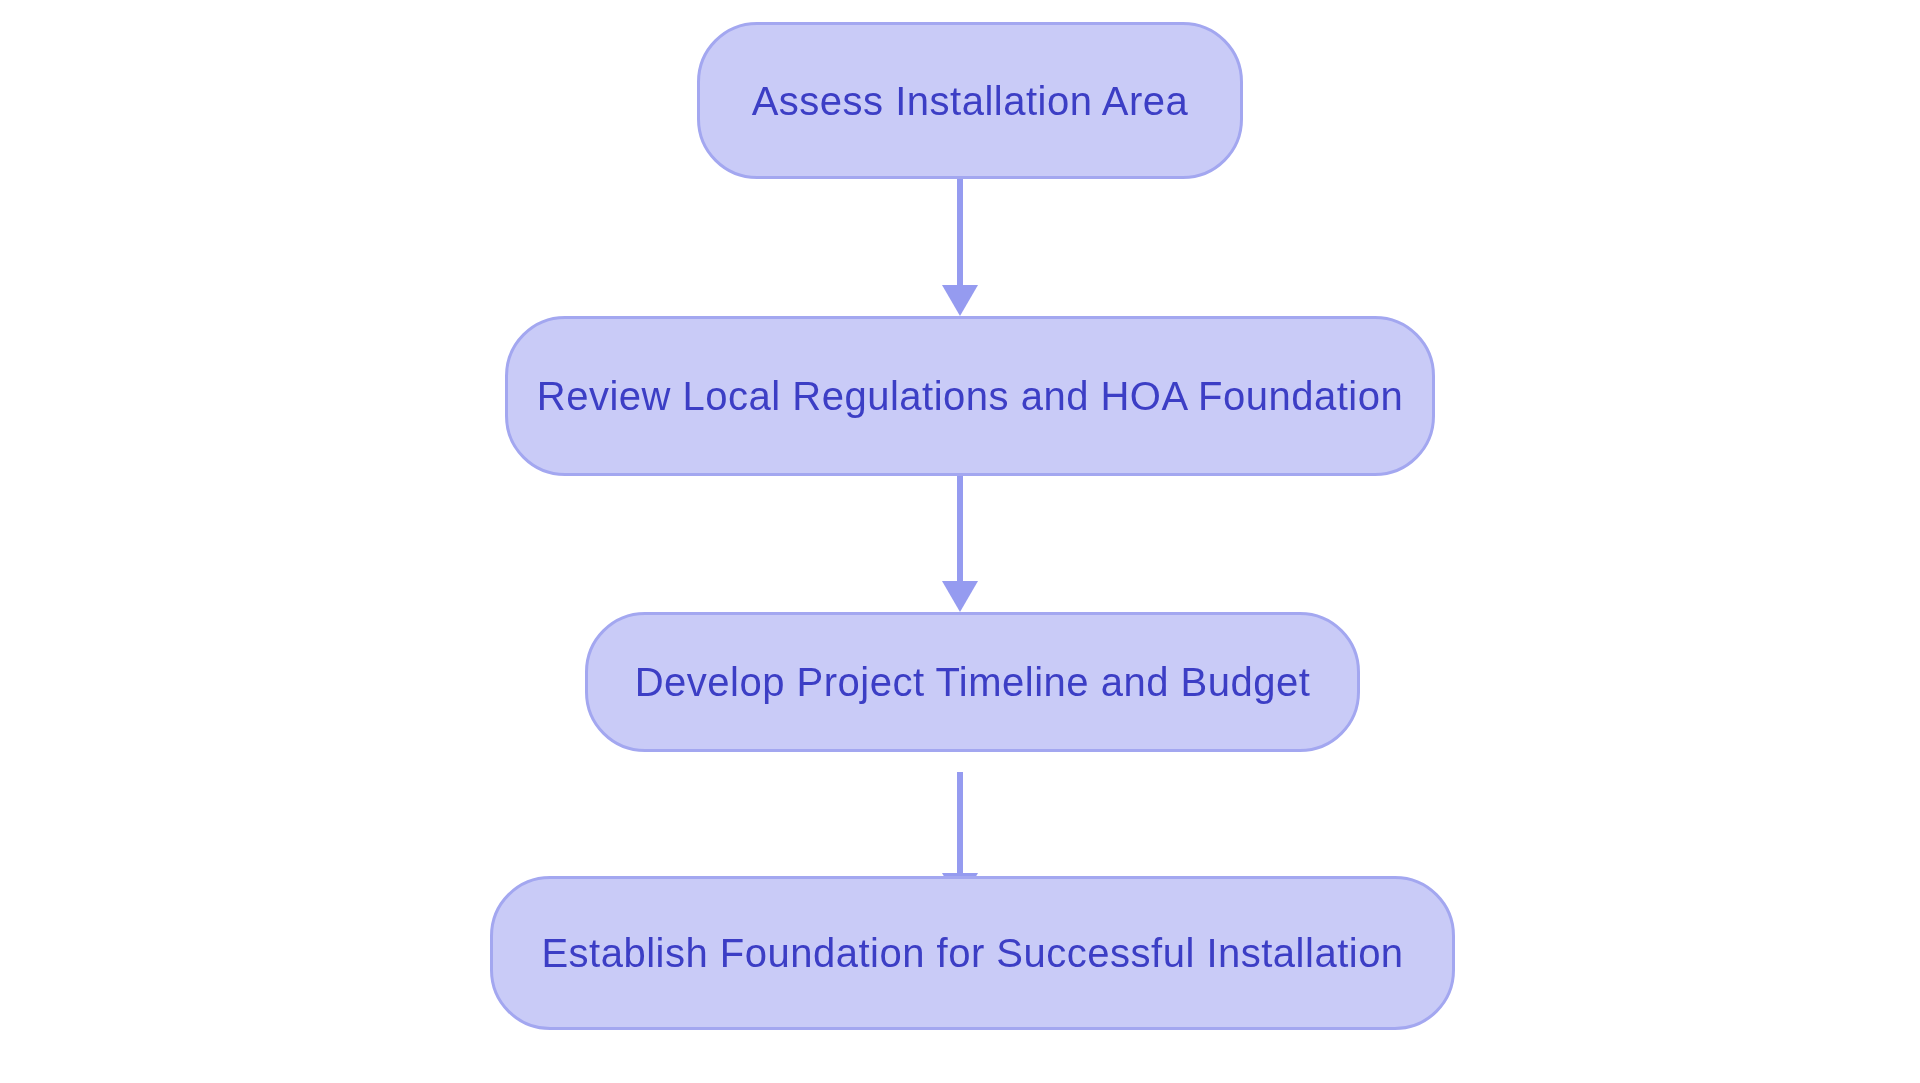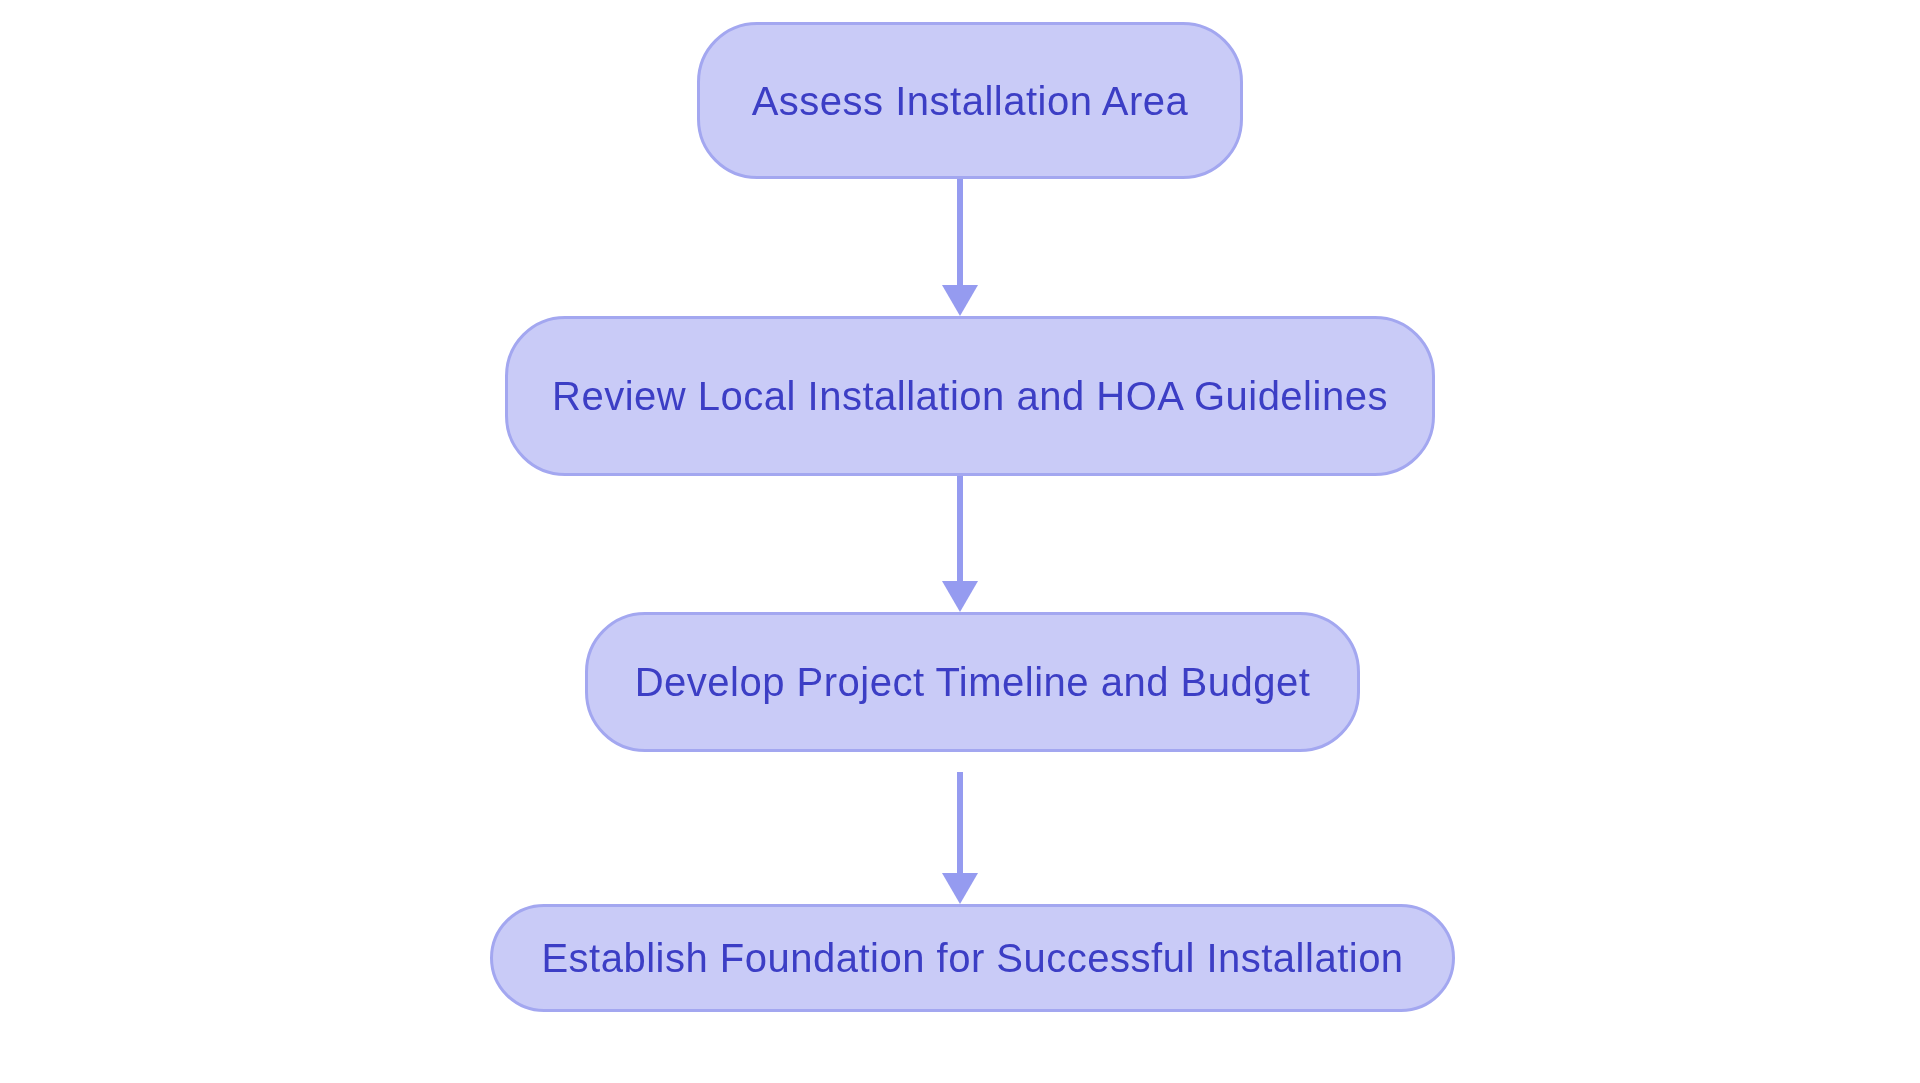--- a/index.html
+++ b/index.html
@@ -31,21 +31,21 @@
     font-size: 40px;
     font-weight: 400;
     letter-spacing: 0.5px;
     line-height: 1.2;
     padding: 0 30px;
     white-space: nowrap;
   }
   .node-1 { left: 697px; top:  22px; width: 546px; height: 157px; }
   .node-2 { left: 505px; top: 316px; width: 930px; height: 160px; }
   .node-3 { left: 585px; top: 612px; width: 775px; height: 140px; }
-  .node-4 { left: 490px; top: 904px; width: 965px; height: 108px; }
+  .node-4 { left: 490px; top: 876px; width: 965px; height: 154px; }
 
   .arrow {
     position: absolute;
     width: 36px;
     display: flex;
     flex-direction: column;
     align-items: center;
   }
   .arrow-1 { left: 942px; top: 179px; height: 137px; }
   .arrow-2 { left: 942px; top: 476px; height: 136px; }
@@ -71,21 +71,21 @@
   <div class="node node-1">
     <span class="node-label">Assess Installation Area</span>
   </div>
 
   <div class="arrow arrow-1">
     <div class="arrow-line"></div>
     <div class="arrow-head"></div>
   </div>
 
   <div class="node node-2">
-    <span class="node-label">Review Local Installation and HOA Guidelines</span>
+    <span class="node-label">Review Local Regulations and HOA Foundation</span>
   </div>
 
   <div class="arrow arrow-2">
     <div class="arrow-line"></div>
     <div class="arrow-head"></div>
   </div>
 
   <div class="node node-3">
     <span class="node-label">Develop Project Timeline and Budget</span>
   </div>

